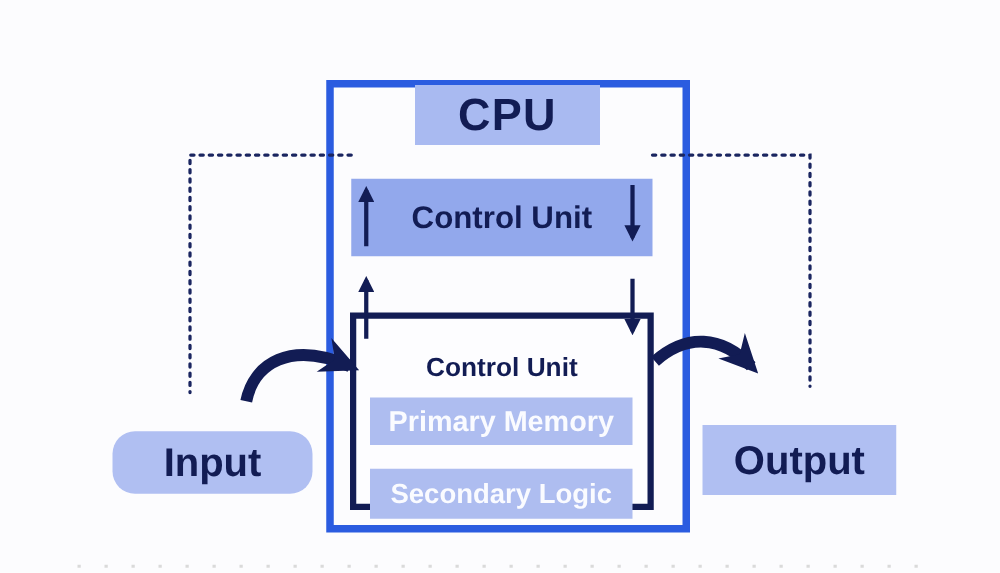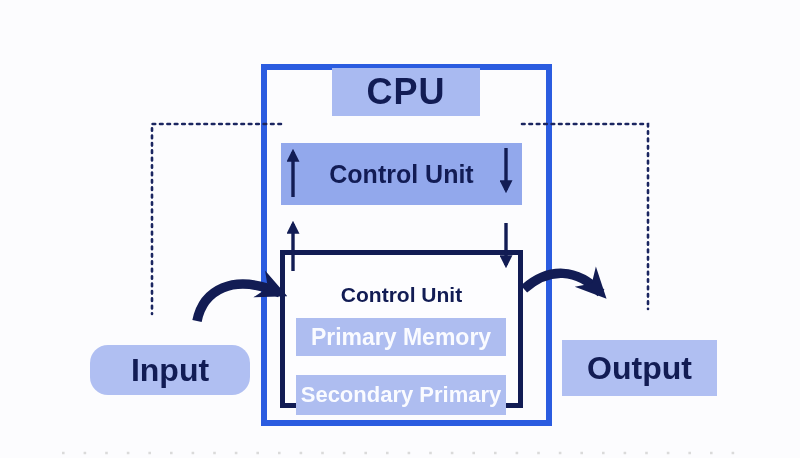--- a/index.html
+++ b/index.html
@@ -67,21 +67,21 @@
 
 
   <div class="memory-unit"></div>
   <div class="box memory-title">
     <span>Control Unit</span>
   </div>
   <div class="box mem-item primary-memory">
     <span>Primary Memory</span>
   </div>
   <div class="box mem-item secondary-memory">
-    <span>Secondary Primary</span>
+    <span>Secondary Logic</span>
   </div>
 
   <div class="box io-box input-box">
     <span>Input</span>
   </div>
   <div class="box io-box output-box">
     <span>Output</span>
   </div>
 
   <svg class="overlay" viewBox="0 0 800 458">

